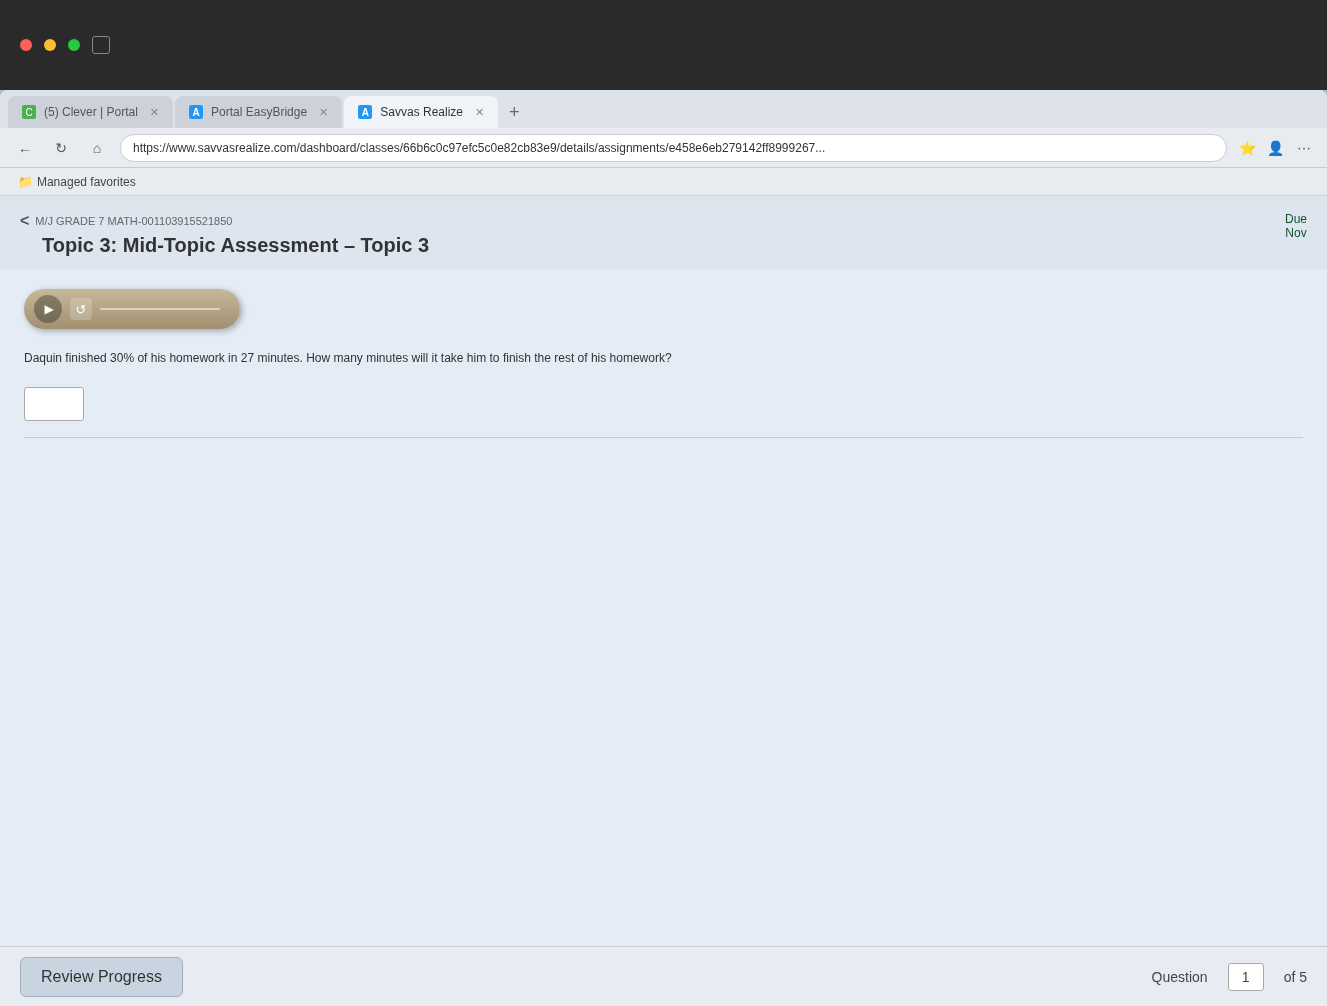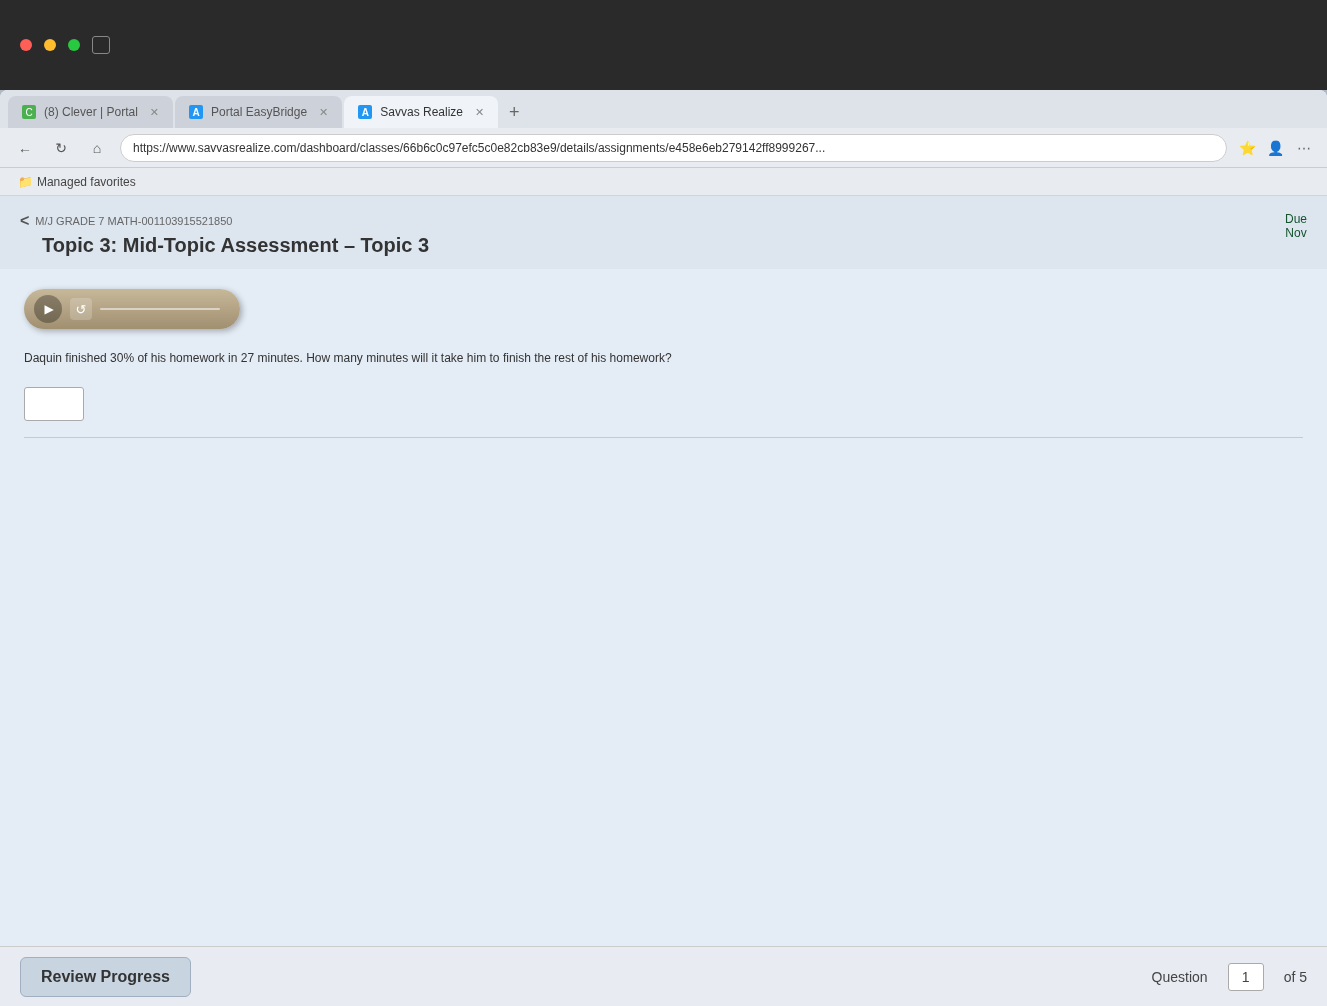--- a/index.html
+++ b/index.html
@@ -333,21 +333,21 @@
     }
 
     .review-progress-btn {
       background: #c8d4e0;
       border: 1px solid #a0b0c0;
       border-radius: 6px;
       padding: 10px 20px;
       font-size: 16px;
       color: #333;
       cursor: pointer;
-      font-weight: 700;
+      font-weight: 400;
     }
 
     .question-nav {
       display: flex;
       align-items: center;
       gap: 20px;
       font-size: 14px;
       color: #444;
     }
 
@@ -402,21 +402,21 @@
   <div class="traffic-light tl-yellow"></div>
   <div class="traffic-light tl-green"></div>
   <div class="window-icon"></div>
 </div>
 
 <div class="browser-frame">
 
   <div class="tab-bar">
     <div class="tab inactive">
       <div class="tab-favicon green">C</div>
-      <span>(8) Clever | Portal</span>
+      <span>(5) Clever | Portal</span>
       <span class="tab-close">✕</span>
     </div>
     <div class="tab inactive">
       <div class="tab-favicon blue">A</div>
       <span>Portal EasyBridge</span>
       <span class="tab-close">✕</span>
     </div>
     <div class="tab active">
       <div class="tab-favicon blue">A</div>
       <span>Savvas Realize</span>

